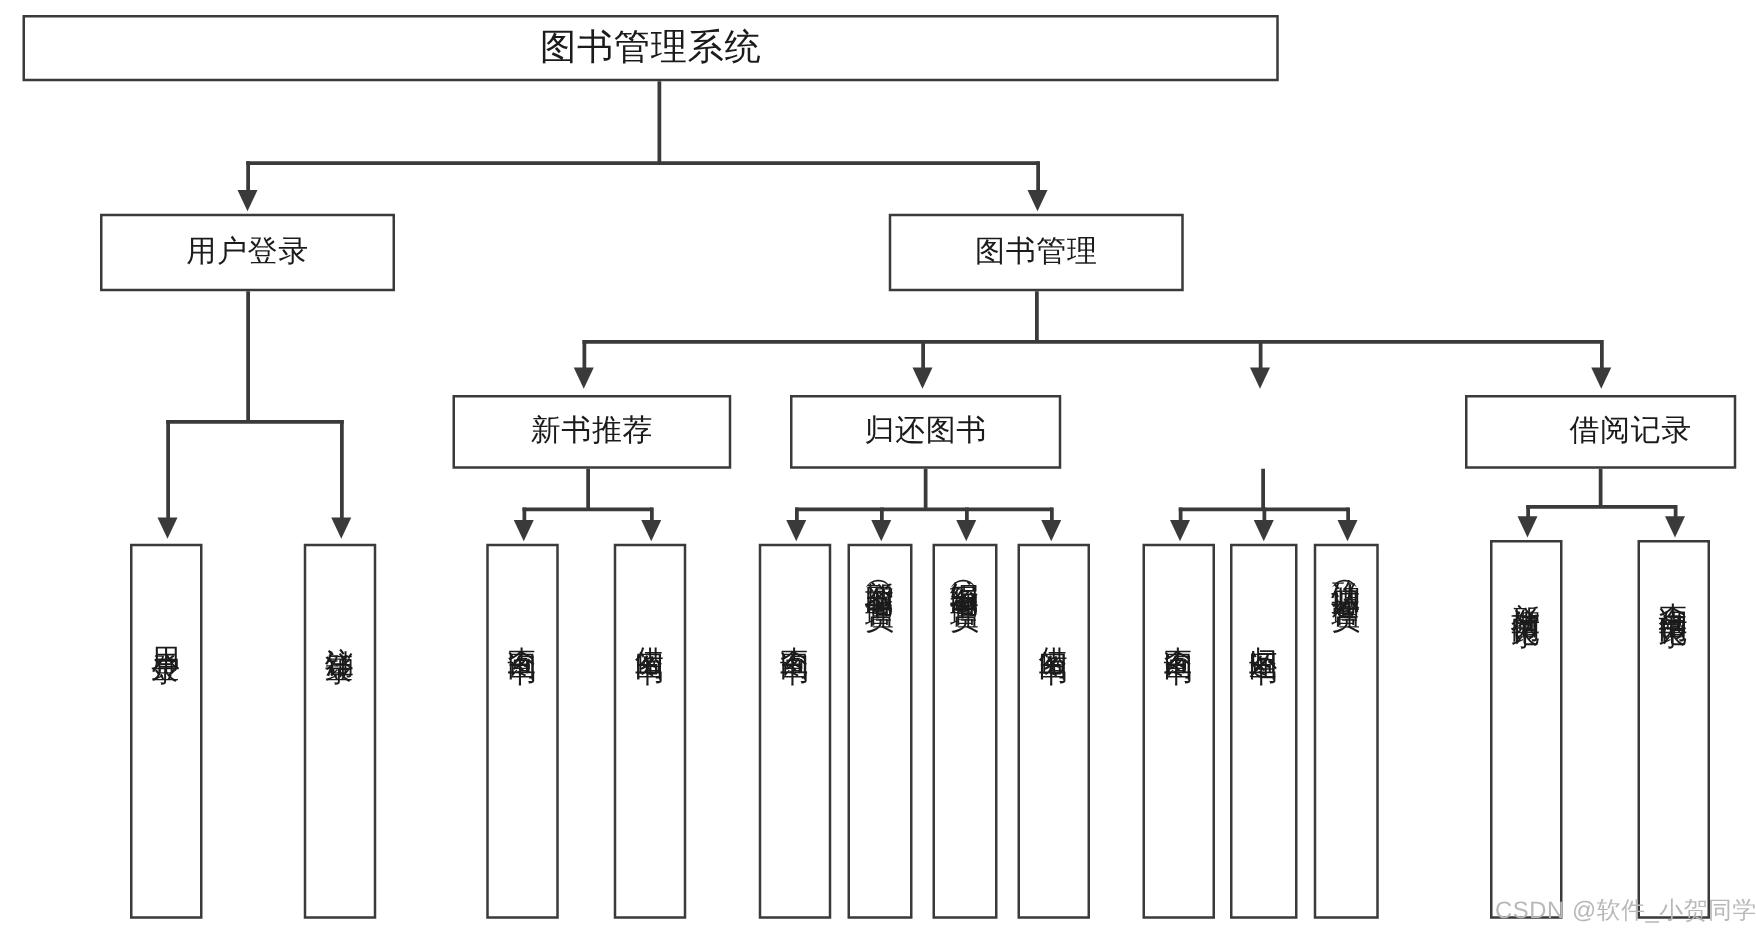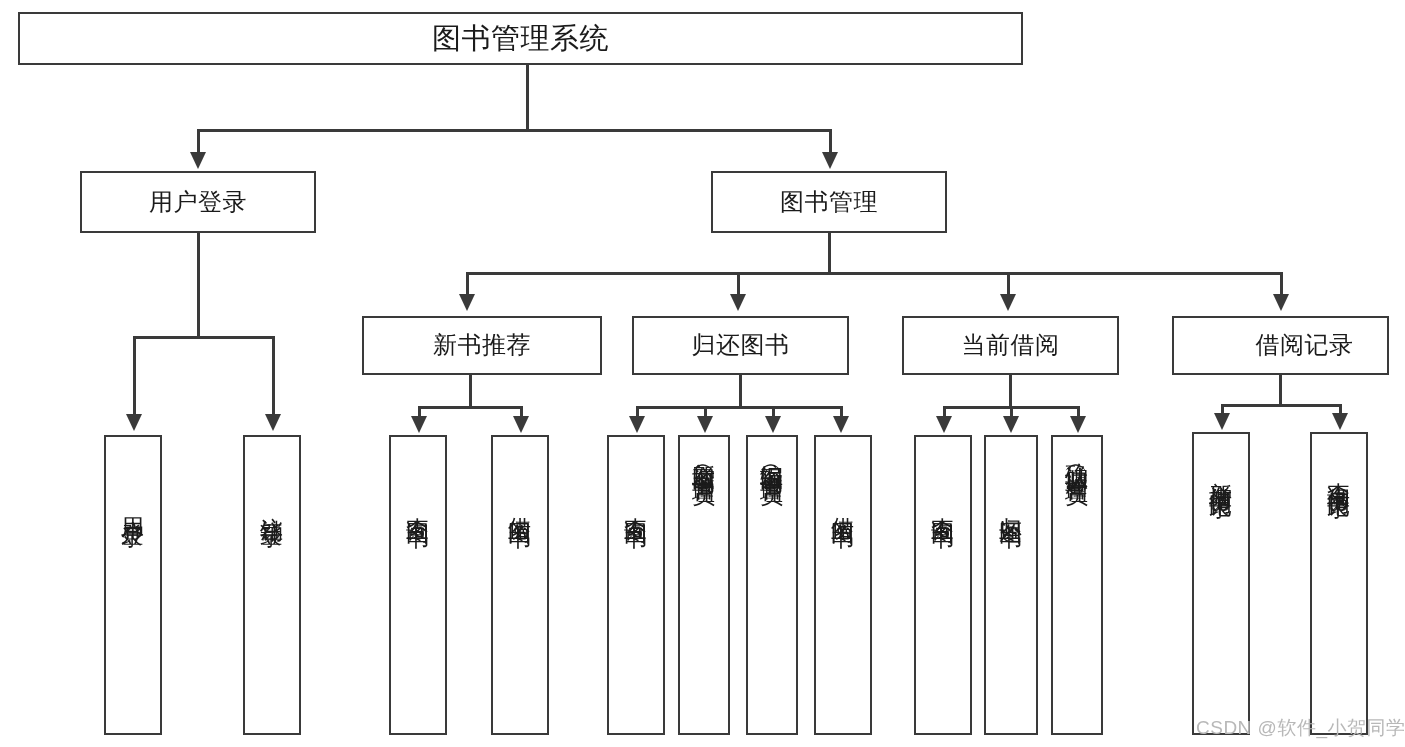--- a/index.html
+++ b/index.html
@@ -119,28 +119,25 @@
   <div class="hline" style="left:466px; top:272px; width:816px;"></div>
   <div class="vline" style="left:466px; top:272px; height:24px;"></div>
   <div class="arrow" style="left:459px; top:294px;"></div>
   <div class="vline" style="left:737px; top:272px; height:24px;"></div>
   <div class="arrow" style="left:730px; top:294px;"></div>
   <div class="vline" style="left:1007px; top:272px; height:24px;"></div>
   <div class="arrow" style="left:1000px; top:294px;"></div>
   <div class="vline" style="left:1280px; top:272px; height:24px;"></div>
   <div class="arrow" style="left:1273px; top:294px;"></div>
 
-  <div class="node horiz" style="left:362px; top:316px; width:240px; height:59px;">
+  <div class="node horiz" style="left:362px; top:316px; width:223px; height:59px;">
     <span class="label">新书推荐</span>
   </div>
   <div class="node horiz" style="left:632px; top:316px; width:217px; height:59px;">
     <span class="label">归还图书</span>
-  </div>
-  <div class="node horiz" style="left:902px; top:316px; width:217px; height:59px;">
-    <span class="label">当前借阅</span>
   </div>
   <div class="node horiz" style="left:1172px; top:316px; width:217px; height:59px;padding-left:48px;">
     <span class="label">借阅记录</span>
   </div>
 
   <div class="vline" style="left:469px; top:375px; height:33px;"></div>
   <div class="hline" style="left:418px; top:406px; width:104px;"></div>
   <div class="vline" style="left:418px; top:406px; height:12px;"></div>
   <div class="arrow" style="left:411px; top:416px;"></div>
   <div class="vline" style="left:520px; top:406px; height:12px;"></div>

